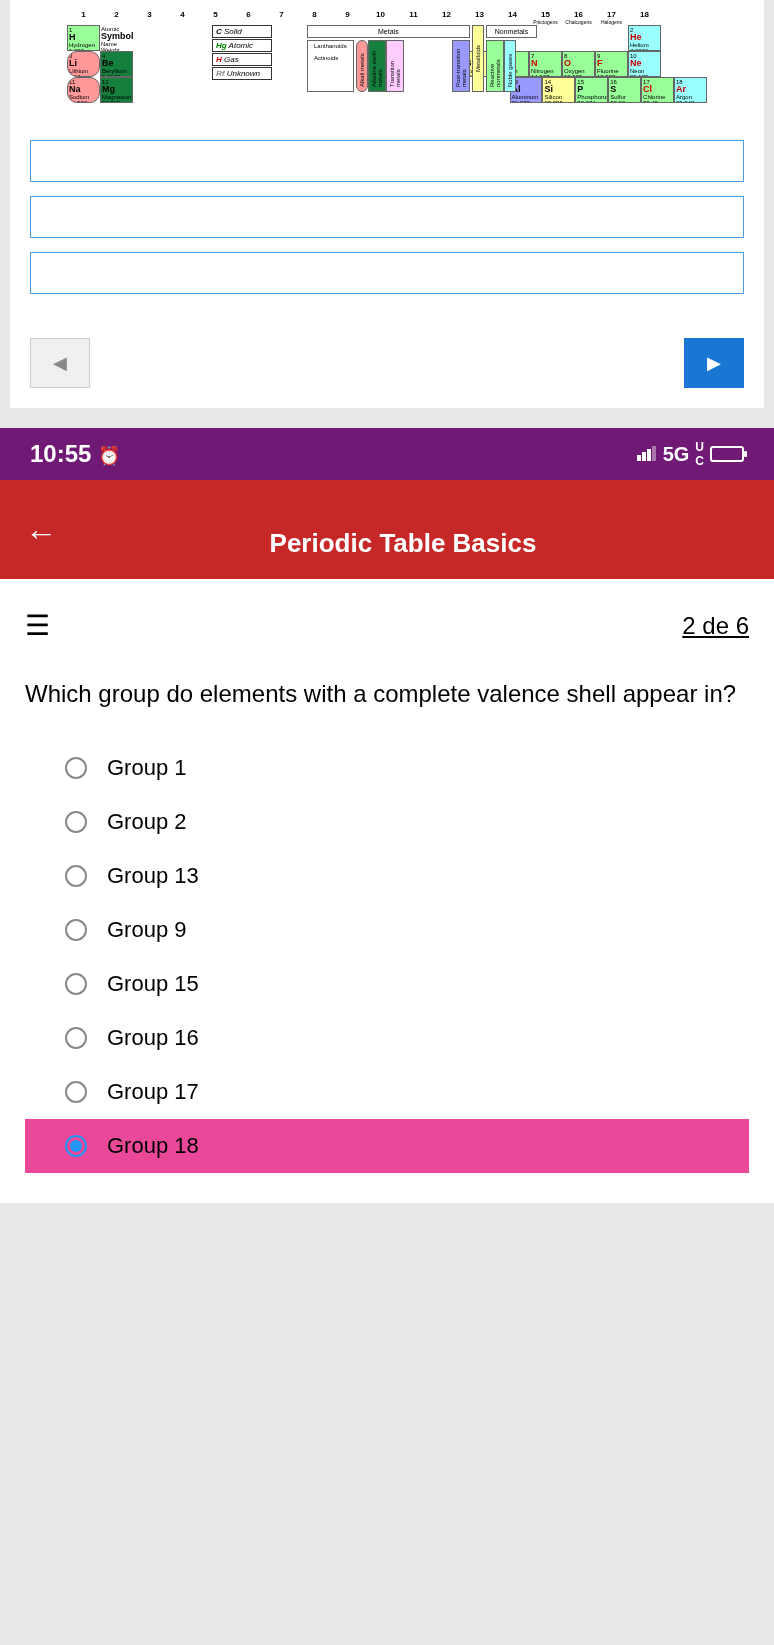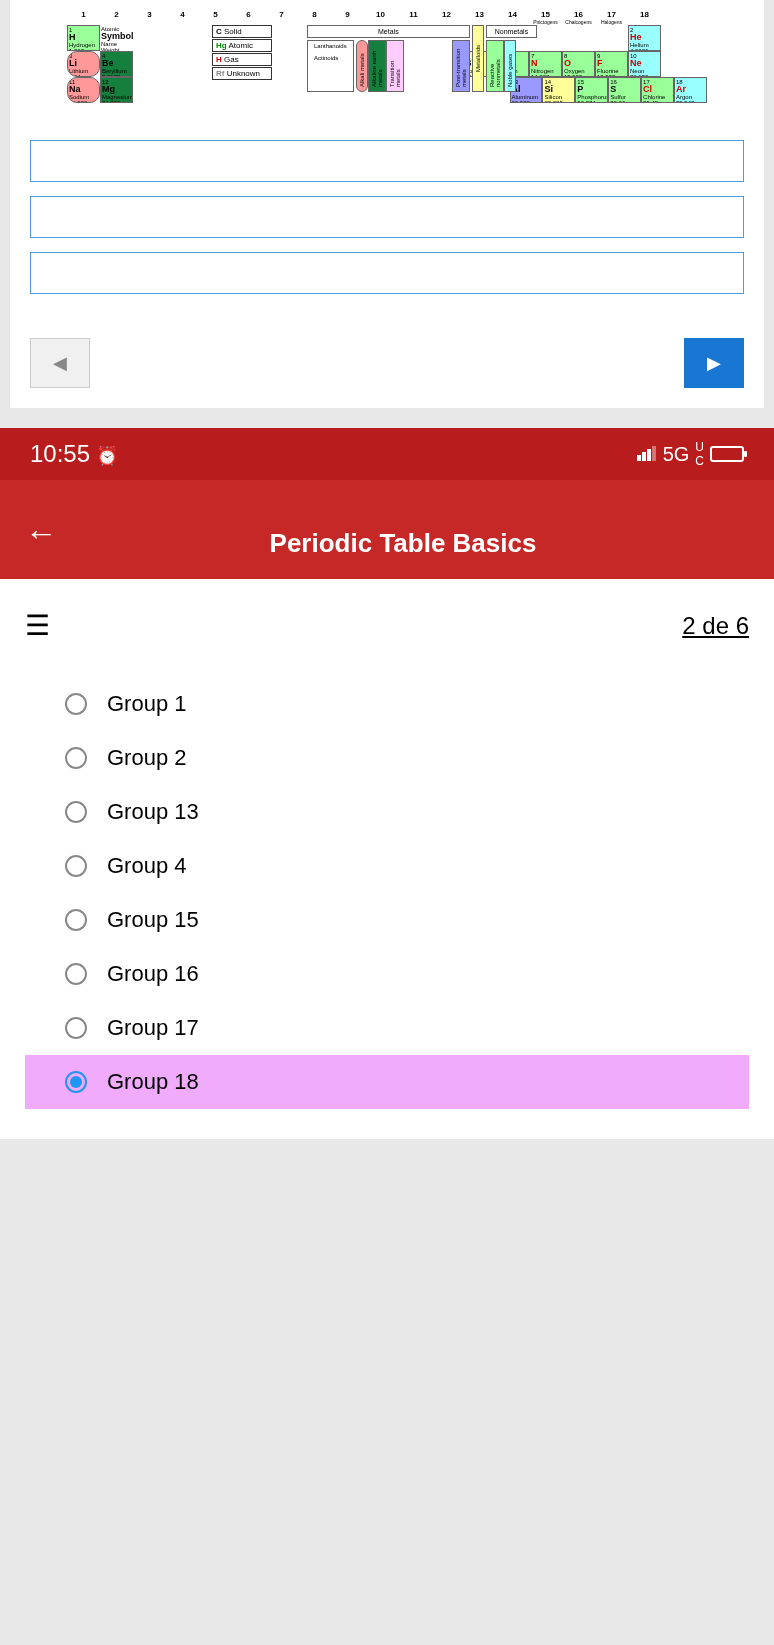--- a/index.html
+++ b/index.html
@@ -14,54 +14,54 @@
 .red { background: #f99; border-radius: 10px; }
 .orange { background: #15803d; }
 .yellow { background: #ff9; }
 .green { background: #9f9; }
 .lightblue { background: #9ff; }
 .pink { background: #fcf; }
 .blue { background: #99f; margin-left: 48px; }
 .gap { width: 33px; height: 26px; }
 .groupnums { display: flex; font-size: 8px; font-weight: bold; }
 .groupnums span { width: 33px; text-align: center; }
-.legendbox { position: absolute; top: 15px; left: 145px; font-size: 8px; }
+.legendbox { position: absolute; top: 15px; left: 145px; font-size: 8px; font-style: italic; }
 .legendbox div { border: 1px solid #333; padding: 1px 3px; margin-bottom: 1px; width: 60px; }
 .catbox { position: absolute; top: 15px; left: 240px; font-size: 7px; display: flex; gap: 2px; }
 .catbox .col { display: flex; flex-direction: column; border: 1px solid #666; }
 .catbox .col div { padding: 4px 2px; writing-mode: vertical-rl; transform: rotate(180deg); font-size: 6px; height: 50px; }
 .catbox .hdr { border: 1px solid #666; padding: 2px 8px; text-align: center; margin-bottom: 2px; }
 .catside { display: flex; }
 
 .question { font-size: 22px; line-height: 1.7; margin: 20px 0 30px; }
 .inputs input { width: 100%; height: 42px; border: 1px solid #4a9de0; margin-bottom: 14px; padding: 0 10px; font-size: 16px; }
 .nav { display: flex; justify-content: space-between; margin-top: 30px; }
 .nav-btn { width: 60px; height: 50px; display: flex; align-items: center; justify-content: center; font-size: 18px; cursor: pointer; }
 .nav-prev { background: #f0f0f0; border: 1px solid #ccc; color: #888; }
 .nav-next { background: #1976d2; border: none; color: #fff; }
 
 .phone { margin-top: 20px; background: #fff; }
-.statusbar { background: #b91c1c; color: #fff; display: flex; justify-content: space-between; align-items: center; padding: 12px 30px; font-size: 24px; font-weight: normal; }
+.statusbar { background: #701a75; color: #fff; display: flex; justify-content: space-between; align-items: center; padding: 12px 30px; font-size: 24px; font-weight: bold; }
 .statusbar .right { display: flex; align-items: center; gap: 6px; font-size: 20px; }
 .battery { width: 34px; height: 16px; border: 2px solid #fff; border-radius: 3px; position: relative; }
 .battery::after { content: ''; position: absolute; right: -5px; top: 3px; width: 3px; height: 6px; background: #fff; border-radius: 1px; }
 .battery .fill { background: #4caf50; width: 70%; height: 100%; }
 
 .appheader { background: #c62828; color: #fff; display: flex; align-items: center; padding: 20px 25px; }
 .appheader .back { font-size: 32px; margin-right: 40px; cursor: pointer; }
 .appheader .title { font-size: 26px; font-weight: bold; flex: 1; text-align: center; margin-right: 40px; margin-top: 28px; }
 
 .content2 { padding: 30px 25px; }
 .toolbar2 { display: flex; justify-content: space-between; align-items: center; margin-bottom: 35px; }
 .hamburger { font-size: 28px; cursor: pointer; }
 .progress { font-size: 24px; text-decoration: underline; }
 .q2 { font-size: 24px; line-height: 1.4; margin-bottom: 30px; }
 .options { }
 .opt { display: flex; align-items: center; padding: 14px 40px; font-size: 22px; cursor: pointer; }
-.opt.selected { background: #f0abfc; text-align: center; }
+.opt.selected { background: #ec4899; text-align: center; }
 .radio { width: 22px; height: 22px; border: 2px solid #888; border-radius: 50%; margin-right: 20px; display: flex; align-items: center; justify-content: center; }
 .opt.selected .radio { border-color: #2196f3; }
 .radio .dot { width: 12px; height: 12px; background: #2196f3; border-radius: 50%; display: none; }
 .opt.selected .radio .dot { display: block; }
 
 .sig { display: inline-block; }
 .sig .bar { display: inline-block; width: 4px; background: #fff; margin-right: 1px; }
 .sig .b1 { height: 6px; } .sig .b2 { height: 9px; } .sig .b3 { height: 12px; } .sig .b4 { height: 15px; opacity: .4; }
 </style>
 </head>
@@ -351,37 +351,38 @@
   </div>
 
   <div class="content2">
     <div class="toolbar2">
       <span class="hamburger">
         <span>☰</span>
       </span>
       <span class="progress">2 de 6</span>
     </div>
 
+    <div class="q2">Which group do elements with a complete valence shell appear in?</div>
 
     <div class="options">
       <div class="opt">
           <span class="radio"></span>
           <span>Group 1</span>
         </div>
       <div class="opt">
           <span class="radio"></span>
           <span>Group 2</span>
         </div>
       <div class="opt">
           <span class="radio"></span>
           <span>Group 13</span>
         </div>
       <div class="opt">
           <span class="radio"></span>
-          <span>Group 4</span>
+          <span>Group 9</span>
         </div>
       <div class="opt">
           <span class="radio"></span>
           <span>Group 15</span>
         </div>
       <div class="opt">
           <span class="radio"></span>
           <span>Group 16</span>
         </div>
       <div class="opt">

